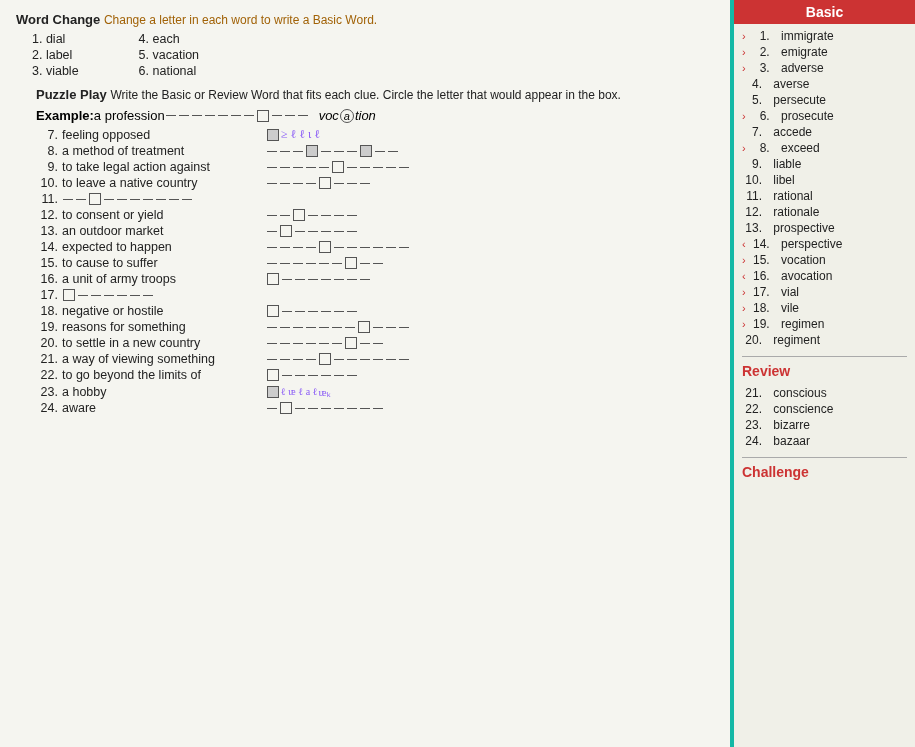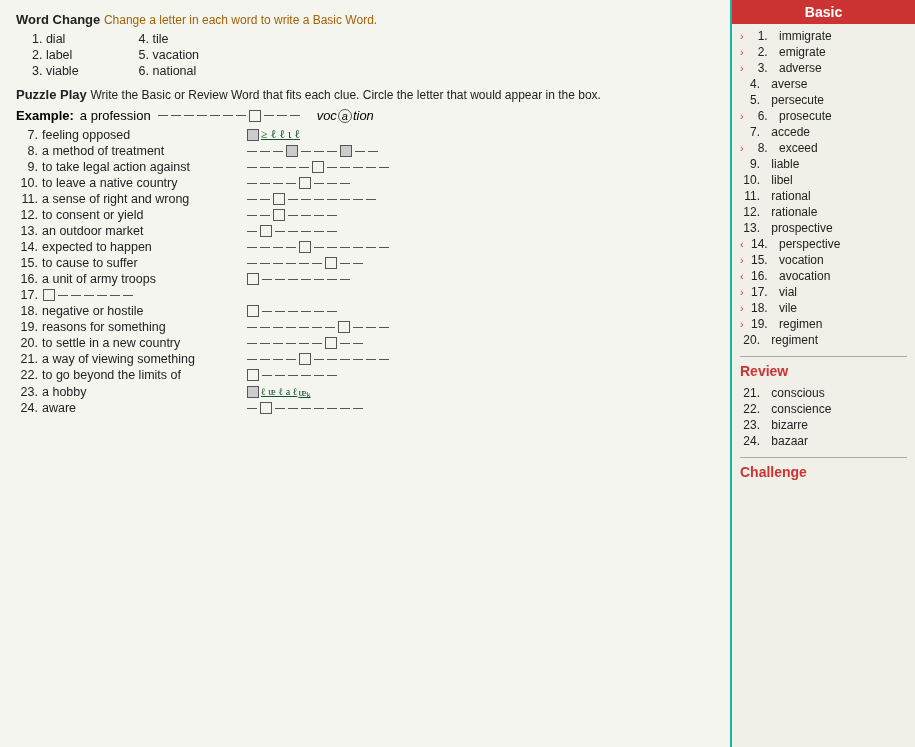--- a/index.html
+++ b/index.html
@@ -15,21 +15,21 @@
     .main-content {
       background: #f5f5f0;
       flex: 1;
       padding: 12px 16px;
       overflow: hidden;
       position: relative;
     }
     .sidebar {
       width: 185px;
       background: #f0f0e8;
-      border-left: 2px solid #14b8a6;
+      border-left: 4px solid #14b8a6;
       padding: 0;
       overflow: hidden;
     }
     .sidebar-header {
       background: #cc3333;
       color: white;
       text-align: center;
       font-weight: bold;
       font-size: 14px;
       padding: 4px 8px;
@@ -79,35 +79,35 @@
     .word-change-col {
       list-style: none;
     }
     .word-change-col li {
       font-size: 12.5px;
       padding: 1px 0;
       color: #222;
     }
     .puzzle-play-section {
       margin-top: 6px;
+      margin-left: 20px;
     }
     .puzzle-play-title {
       font-weight: bold;
       color: #222;
       font-size: 13px;
     }
     .puzzle-play-subtitle {
       font-weight: normal;
       font-size: 12px;
       color: #222;
     }
     .example-row {
       display: flex;
       align-items: center;
-      gap: 6px;
       margin: 6px 0 4px 0;
     }
     .example-label {
       font-weight: bold;
       font-size: 13px;
     }
     .clue-rows {
       list-style: none;
       padding: 0;
     }
@@ -153,22 +153,21 @@
       width: 12px;
       height: 12px;
       border: 1.5px solid #555;
       background: #ccc;
       vertical-align: middle;
       margin: 0 1px;
     }
     .handwritten {
       font-family: 'Comic Sans MS', cursive, sans-serif;
       font-size: 12px;
-      color: #14532d;
-      text-decoration: underline;
+      color: #8b5cf6;
     }
     .circle-letter {
       display: inline-block;
       border: 1.5px solid #555;
       border-radius: 50%;
       width: 14px;
       height: 14px;
       text-align: center;
       line-height: 13px;
       font-size: 11px;
@@ -194,21 +193,21 @@
       <span class="word-change-title">Word Change</span>
       <span class="word-change-subtitle"> <span>Change a letter in each word to write a Basic Word.</span></span>
     </div>
     <div class="word-change-columns">
       <ul class="word-change-col">
         <li><span>1.</span>&nbsp;<span>dial</span></li>
         <li><span>2.</span>&nbsp;<span>label</span></li>
         <li><span>3.</span>&nbsp;<span>viable</span></li>
       </ul>
       <ul class="word-change-col">
-        <li><span>4.</span>&nbsp;<span>tile</span></li>
+        <li><span>4.</span>&nbsp;<span>each</span></li>
         <li><span>5.</span>&nbsp;<span>vacation</span></li>
         <li><span>6.</span>&nbsp;<span>national</span></li>
       </ul>
     </div>
   </div>
 
   <div class="puzzle-play-section">
     <div>
       <span class="puzzle-play-title">Puzzle Play</span>
       <span class="puzzle-play-subtitle"> Write the Basic or Review Word that fits each clue. Circle the letter that would appear in the box.</span>
@@ -289,21 +288,20 @@
           <span class="dash"></span>
           <span class="box"></span>
           <span class="dash"></span>
           <span class="dash"></span>
           <span class="dash"></span>
         </span>
       </li>
 
       <li class="clue-row">
         <span class="clue-num">11.</span>
-        <span class="clue-text">a sense of right and wrong</span>
         <span class="answer-line">
           <span class="dash"></span>
           <span class="dash"></span>
           <span class="box"></span>
           <span class="dash"></span>
           <span class="dash"></span>
           <span class="dash"></span>
           <span class="dash"></span>
           <span class="dash"></span>
           <span class="dash"></span>

